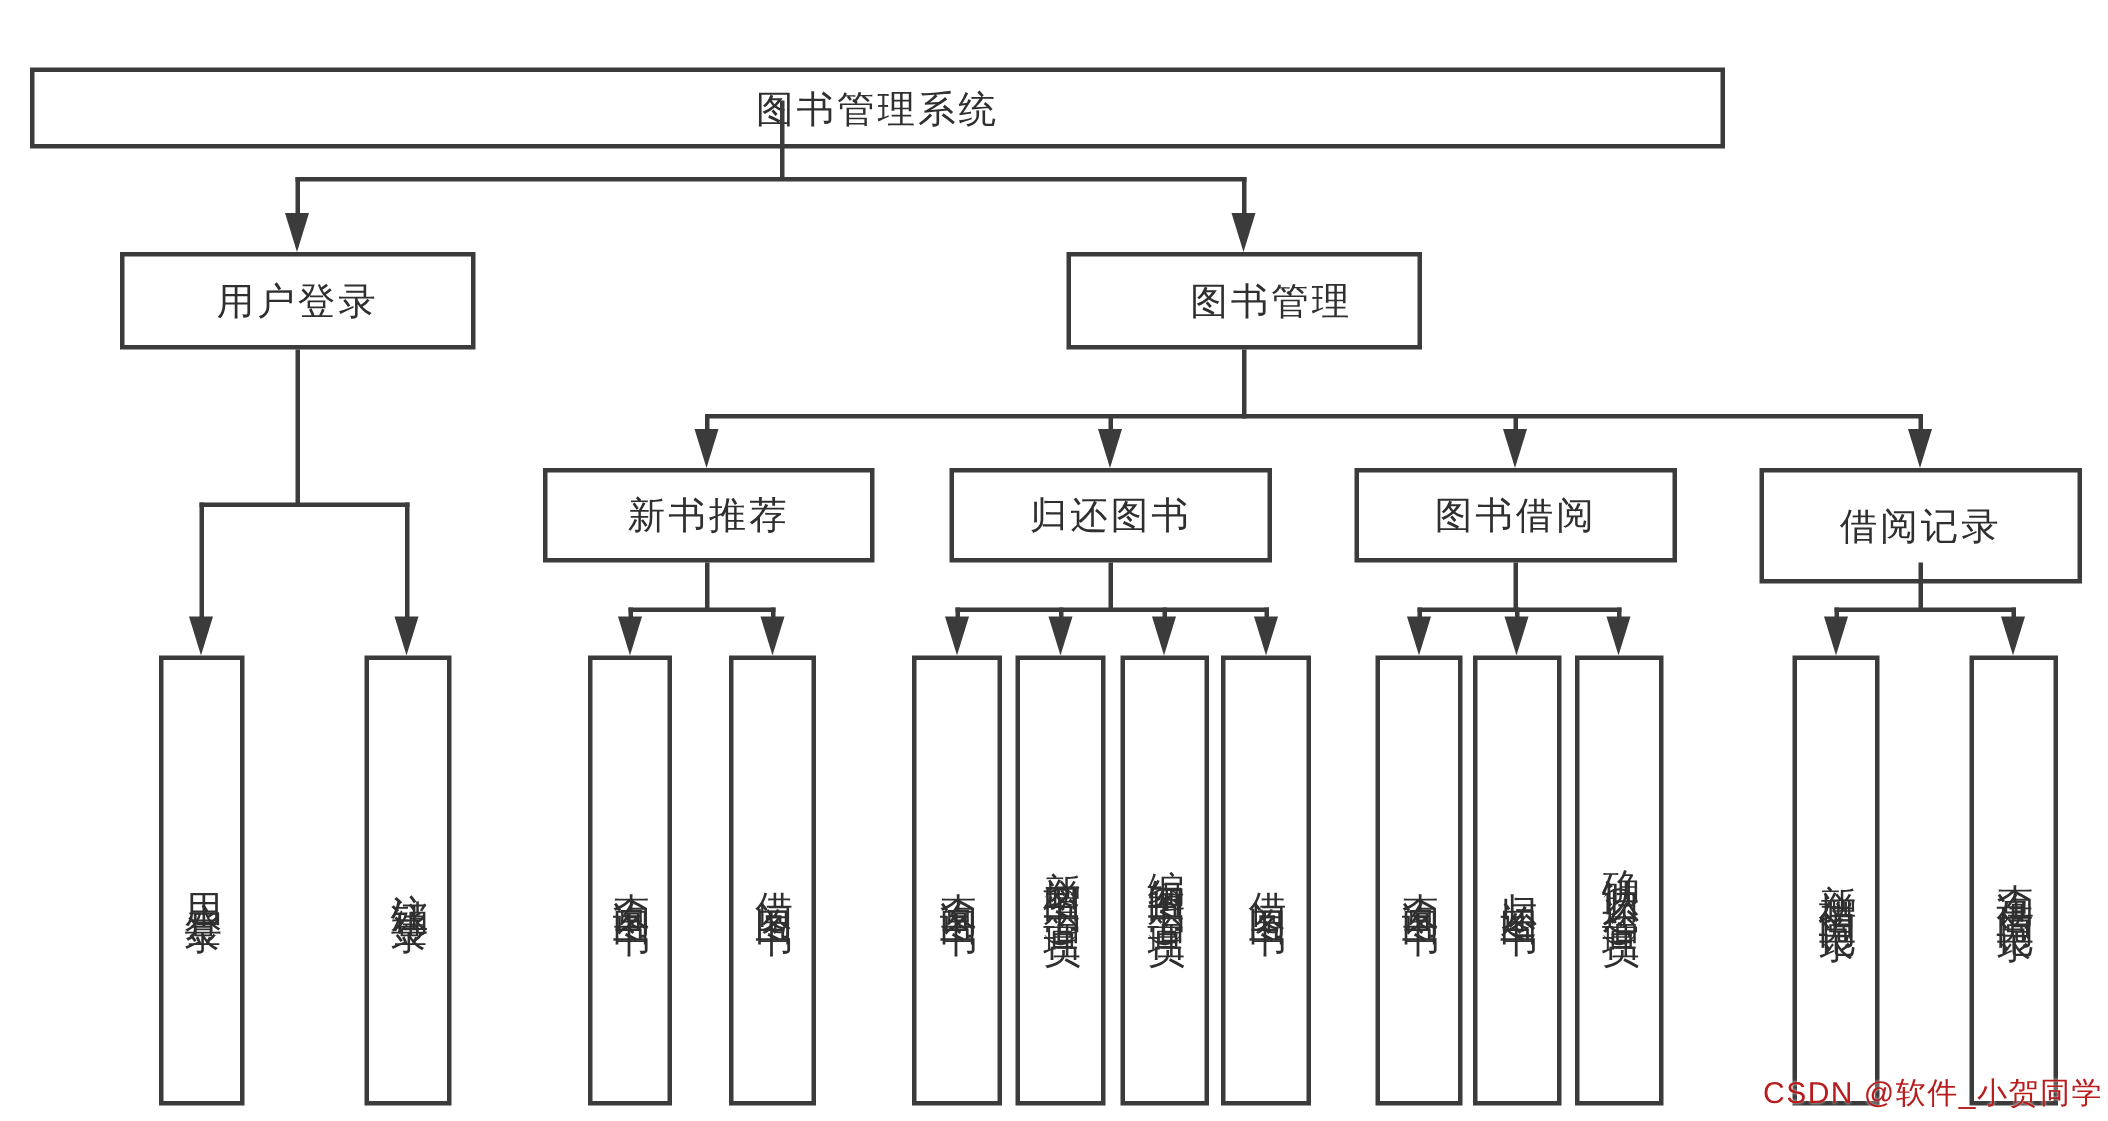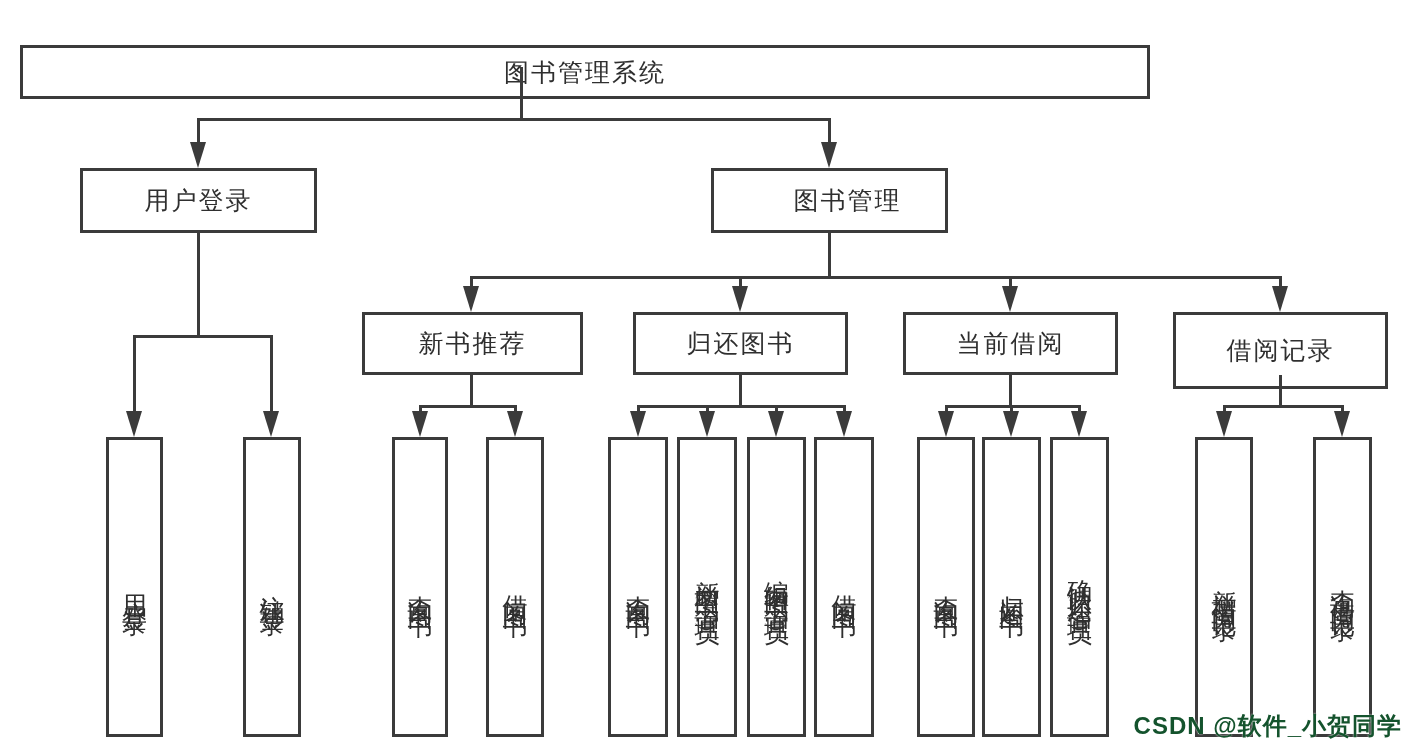--- a/index.html
+++ b/index.html
@@ -20,23 +20,22 @@
   .hline,.vline{position:absolute;background:#3b3b3b;}
   .hline{height:3px;}
   .vline{width:3px;}
   .arrowhead{
     position:absolute;width:0;height:0;
     border-left:8px solid transparent;border-right:8px solid transparent;
     border-top:26px solid #3b3b3b;
   }
   .watermark{
     position:absolute;right:3px;bottom:5px;
-    font-size:24px;color:#14532d;letter-spacing:1px;
+    font-size:20px;color:#b91c1c;letter-spacing:1px;
     text-shadow:0 0 2px #ffffff;
-    font-weight:bold;
   }
 </style>
 </head>
 <body>
 
 <div class="canvas">
 
   <div class="box" style="left:20px;top:13px;width:1130px;height:54px;margin-top:32px;">
     <span>图书管理系统</span>
   </div>
@@ -73,21 +72,21 @@
   <div class="vline" style="left:1279px;top:276px;height:18px;"></div>
   <div class="arrowhead" style="left:1272px;top:286px;"></div>
 
   <div class="box" style="left:362px;top:312px;width:221px;height:63px;">
     <span>新书推荐</span>
   </div>
   <div class="box" style="left:633px;top:312px;width:215px;height:63px;">
     <span>归还图书</span>
   </div>
   <div class="box" style="left:903px;top:312px;width:215px;height:63px;">
-    <span>当前借阅</span>
+    <span>图书借阅</span>
   </div>
   <div class="box" style="left:1173px;top:312px;width:215px;height:77px;">
     <span>借阅记录</span>
   </div>
 
   <div class="vline" style="left:470px;top:375px;height:33px;"></div>
   <div class="hline" style="left:419px;top:405px;width:98px;"></div>
   <div class="vline" style="left:419px;top:405px;height:12px;"></div>
   <div class="arrowhead" style="left:412px;top:411px;"></div>
   <div class="vline" style="left:514px;top:405px;height:12px;"></div>

